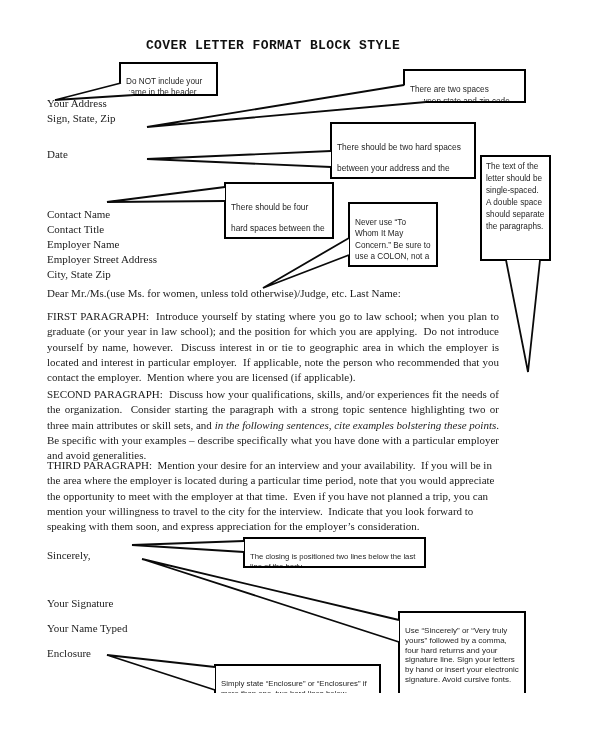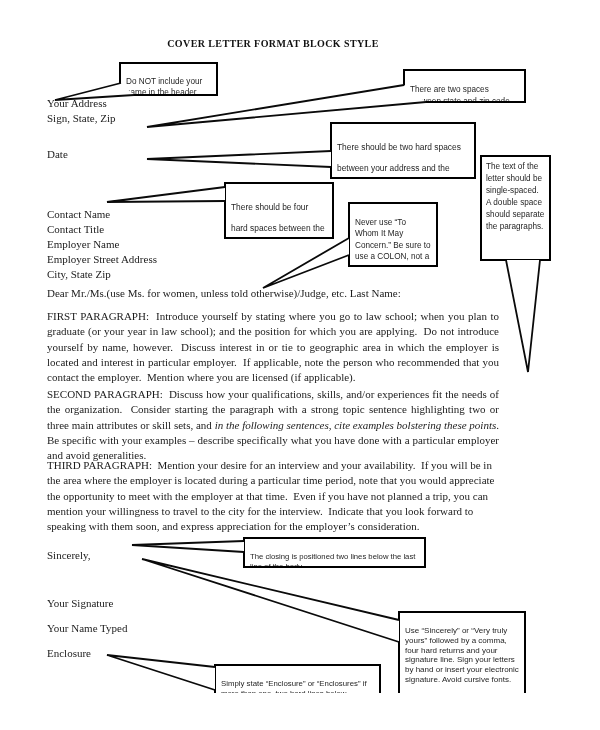--- a/index.html
+++ b/index.html
@@ -4,21 +4,21 @@
 <style>
   html,body{margin:0;padding:0;background:#fff;}
   .page{
     position:relative;width:600px;height:730px;background:#fff;
     outline:1px solid #c9c9c9;overflow:hidden;
     font-family:"Liberation Serif",serif;color:#1b1b1b;
   }
   .abs{position:absolute;}
   .doc-title{
     left:47px;top:38px;width:452px;text-align:center;
-    font-size:10px;font-weight:bold;letter-spacing:.4px;color:#111;
+    font-size:13px;font-weight:bold;letter-spacing:.4px;color:#111;font-family:Liberation Mono, monospace;
   }
   .line{font-size:11px;line-height:15px;white-space:nowrap;}
   .para{
     left:47px;width:452px;font-size:11px;line-height:15.3px;
     text-align:justify;white-space:pre-wrap;
   }
   .para.ragged{text-align:left;}
   .co{
     position:absolute;box-sizing:border-box;background:#fff;
     border:2px solid #000;padding:13px 5px;

